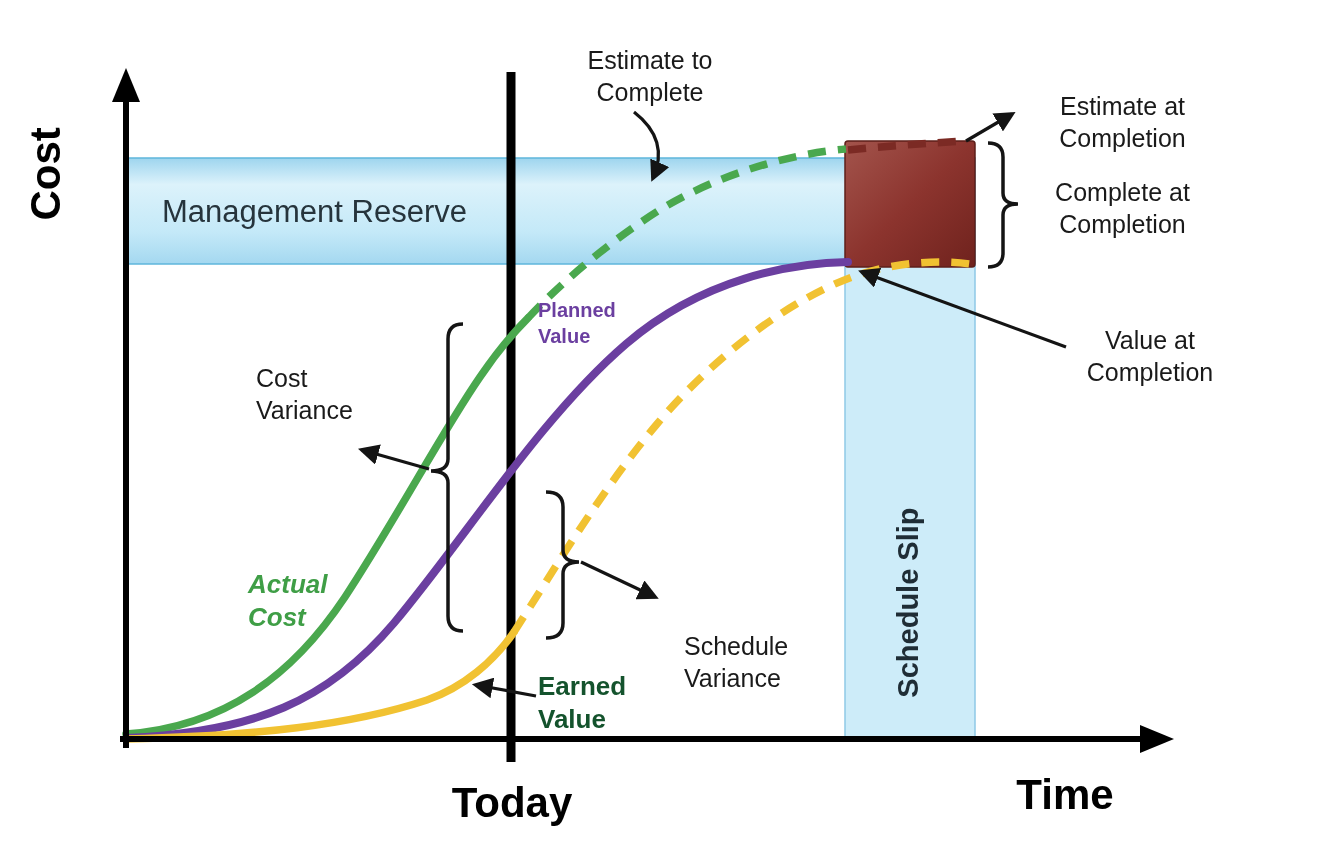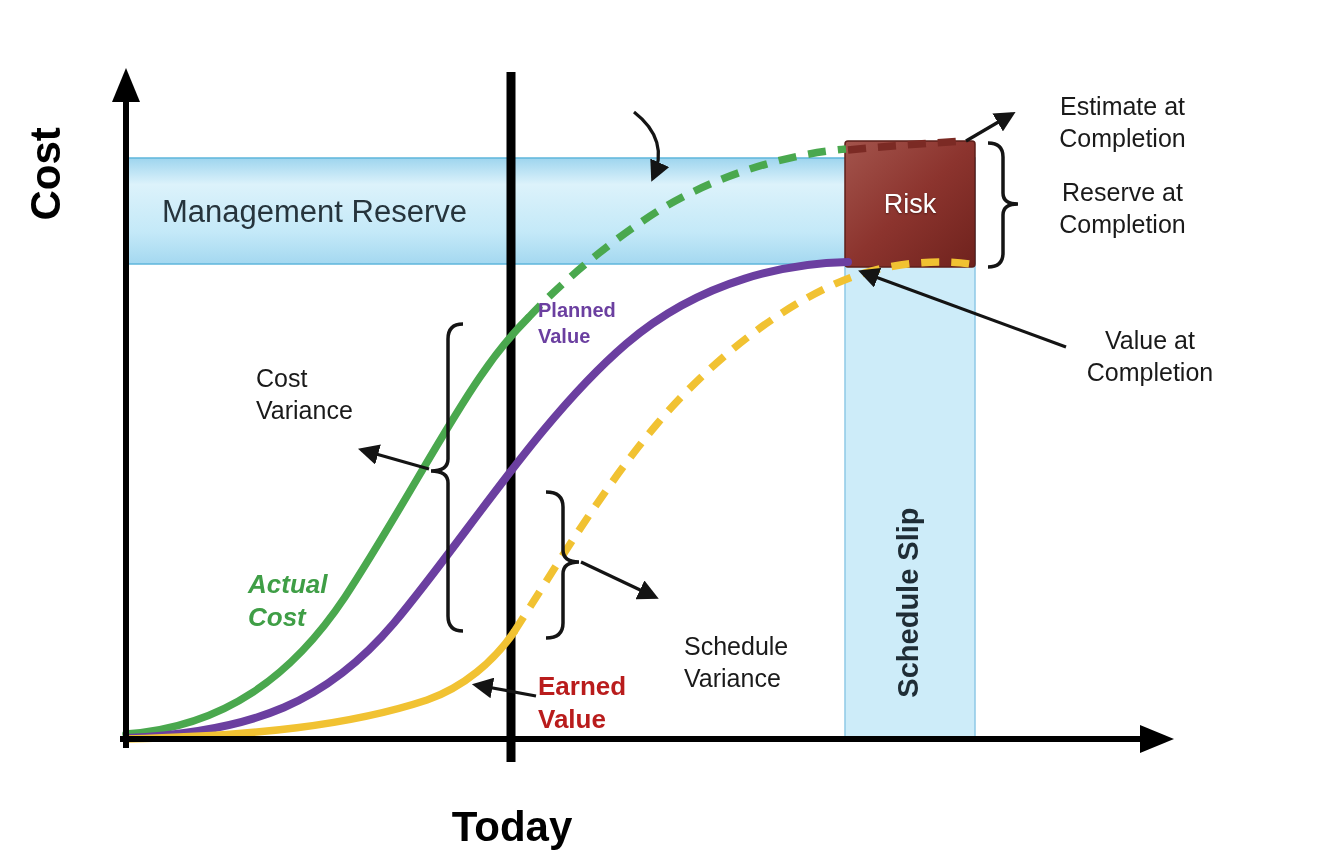--- a/index.html
+++ b/index.html
@@ -16,21 +16,21 @@
     color:#1a1a1a;
     white-space:pre-line;
     line-height:1.28;
   }
   .ann{font-size:25px;}
   .center{text-align:center;}
   .axis-label{font-size:42px;font-weight:700;color:#000;}
   .rot{transform:rotate(-90deg);}
   .green-label{color:#3f9e46;font-weight:700;font-size:26px;}
   .purple-label{color:#6b3fa0;font-weight:700;font-size:20px;}
-  .gold-label{color:#b91c1c;font-weight:700;font-size:26px;}
+  .gold-label{color:#14532d;font-weight:700;font-size:26px;}
   .reserve-label{font-size:31px;color:#26343c;}
   .risk-label-box{
     position:absolute;left:845px;top:141px;width:130px;height:126px;
     display:flex;align-items:center;justify-content:center;
     color:#ffffff;font-size:27px;text-shadow:0 1px 2px rgba(0,0,0,.4);
   }
   .slip-label{font-size:29px;font-weight:600;color:#1f2d36;}
 </style>
 </head>
 <body>
@@ -79,36 +79,38 @@
 
     <path d="M 634 112 Q 670 140 653 178" fill="none" stroke="#141414" stroke-width="3.2" marker-end="url(#arrow)"></path>
     <path d="M 966 141 L 1012 114" fill="none" stroke="#141414" stroke-width="3.2" marker-end="url(#arrow)"></path>
     <path d="M 1066 347 L 862 272" fill="none" stroke="#141414" stroke-width="3.2" marker-end="url(#arrow)"></path>
     <path d="M 429 469 L 362 450" fill="none" stroke="#141414" stroke-width="3.2" marker-end="url(#arrow)"></path>
     <path d="M 581 562 L 655 597" fill="none" stroke="#141414" stroke-width="3.2" marker-end="url(#arrow)"></path>
     <path d="M 536 696 L 476 685" fill="none" stroke="#141414" stroke-width="3.2" marker-end="url(#arrow)"></path>
   </svg>
 
   <div class="label axis-label rot center" style="left:-54px;top:147px;width:200px;">Cost</div>
-  <div class="label axis-label center" style="left:432px;top:776px;width:160px;margin-top:24px;">Today</div>
+  <div class="label axis-label center" style="left:995px;top:768px;width:140px;">Time</div>
+  <div class="label axis-label center" style="left:432px;top:776px;width:160px;">Today</div>
 
   <div class="label reserve-label" style="left:162px;top:192px;">Management Reserve</div>
-  <div class="risk-label-box">Risk</div>
   <div class="label slip-label rot center" style="left:789px;top:584px;width:240px;">Schedule Slip</div>
 
   <div class="label green-label" style="left:248px;top:568px;font-style:italic;">Actual
 Cost</div>
   <div class="label purple-label" style="left:538px;top:298px;">Planned
 Value</div>
   <div class="label gold-label" style="left:538px;top:670px;">Earned
 Value</div>
 
+  <div class="label ann center" style="left:550px;top:44px;width:200px;">Estimate to
+Complete</div>
   <div class="label ann center" style="left:1030px;top:90px;width:185px;">Estimate at
 Completion</div>
-  <div class="label ann center" style="left:1030px;top:176px;width:185px;">Reserve at
+  <div class="label ann center" style="left:1030px;top:176px;width:185px;">Complete at
 Completion</div>
   <div class="label ann center" style="left:1055px;top:324px;width:190px;">Value at
 Completion</div>
   <div class="label ann" style="left:256px;top:362px;">Cost
 Variance</div>
   <div class="label ann" style="left:684px;top:630px;">Schedule
 Variance</div>
 
 </div>
 

